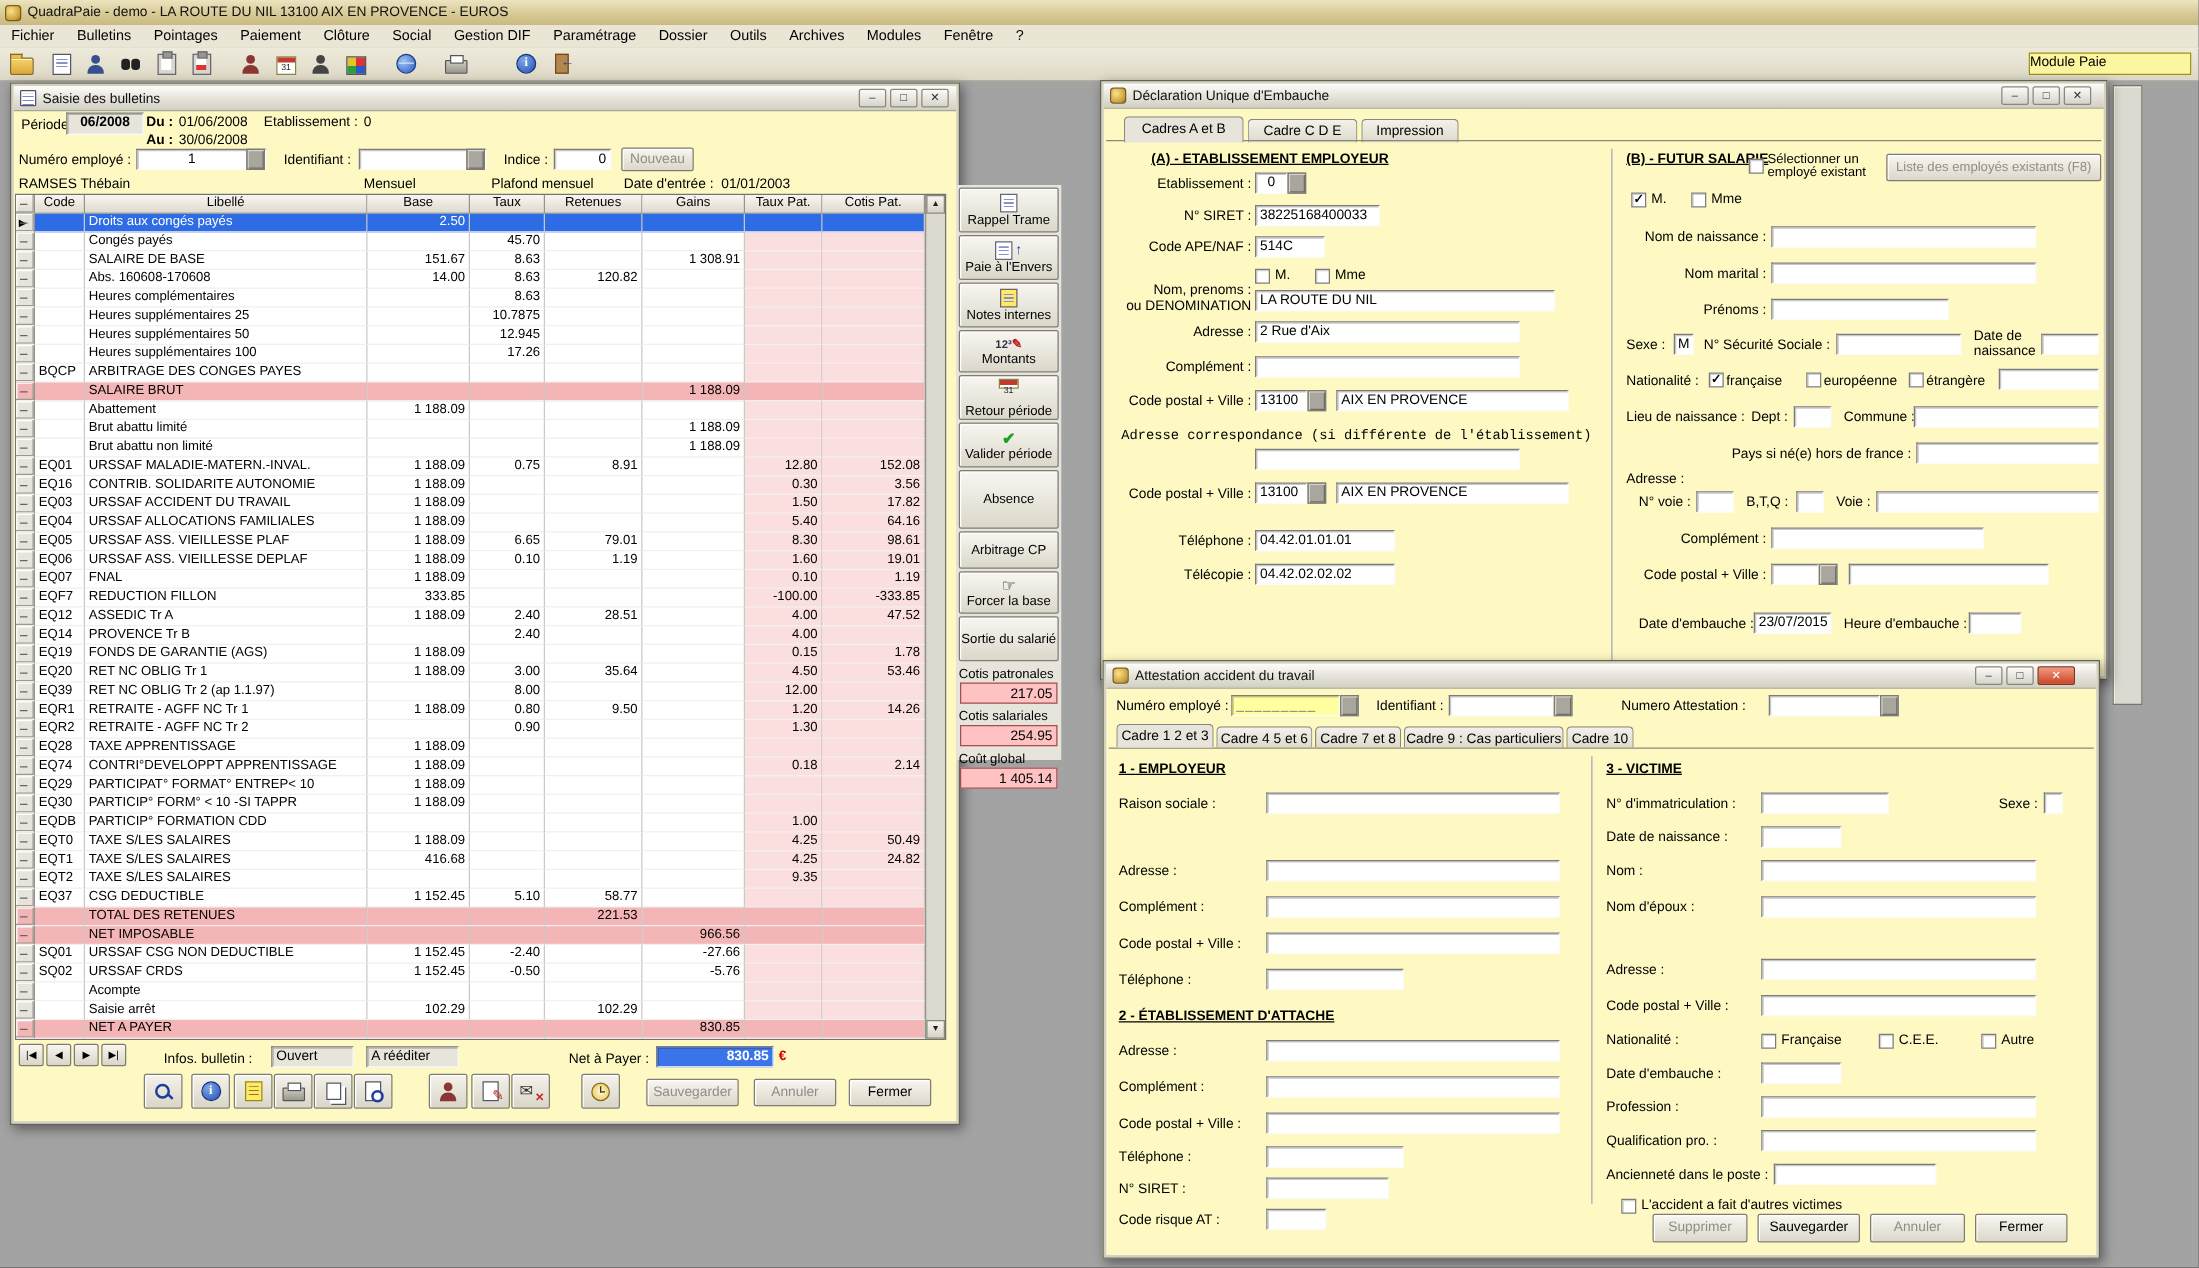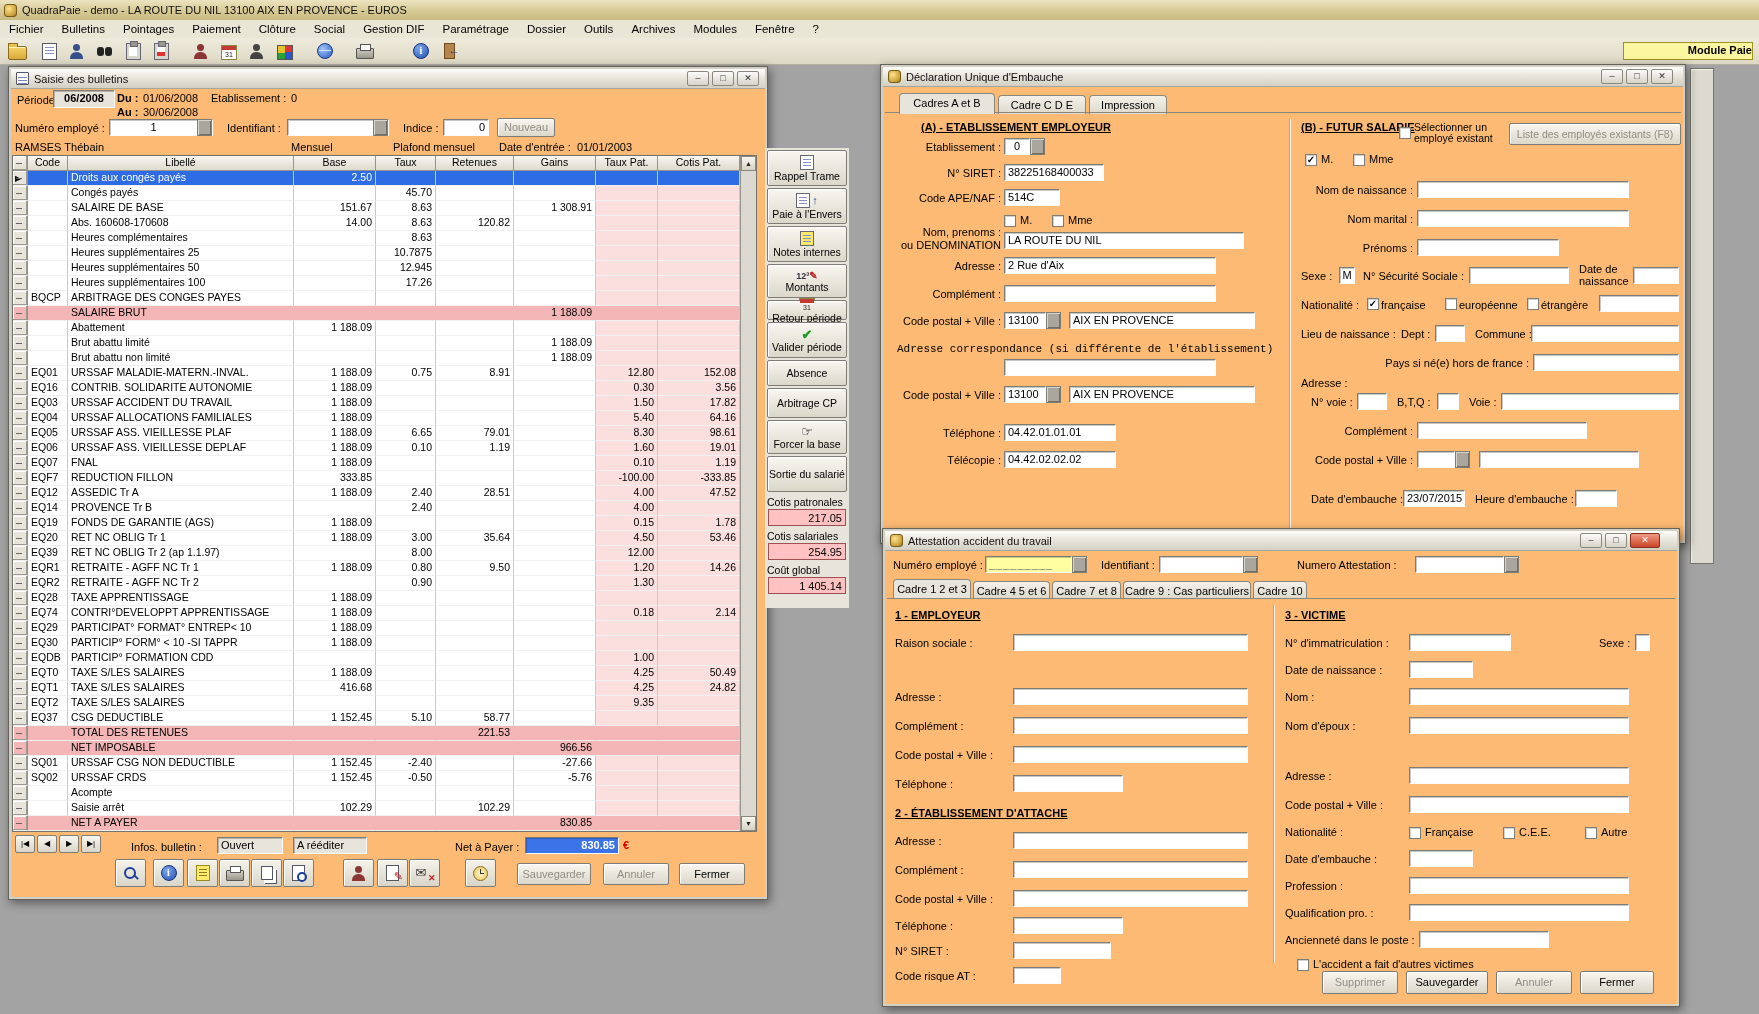--- a/index.html
+++ b/index.html
@@ -19,21 +19,21 @@
   .in.bluefld{background:#3b74e8;color:#fff;font-weight:bold;}
   .dd{position:absolute;width:15px;height:17px;background:#a9a69d;border:1px solid #7e7c74;box-sizing:border-box;
      box-shadow:inset 1px 1px 0 #d8d5cc, inset -1px -1px 0 #6f6d66;}
   .ck{position:absolute;width:12px;height:12px;background:#fff;border:1px solid #7e7c74;box-sizing:border-box;
      box-shadow:inset 1px 1px 0 rgba(0,0,0,.18);font-size:10px;line-height:10px;text-align:center;font-weight:bold;}
   .ck.on::after{content:"✓";}
   .b3{position:absolute;background:linear-gradient(#f8f6f0,#dbd7ca);border:1px solid #7e7c74;border-radius:2px;
      box-shadow:inset 1px 1px 0 #fff;font-size:11px;text-align:center;box-sizing:border-box;color:#000;cursor:default;}
   .b3.dis{color:#908e84;}
   
-  .win{position:absolute;background:#fdba74;border:1px solid #64625a;
+  .win{position:absolute;background:#fef9c3;border:1px solid #64625a;
      box-shadow:2px 3px 9px rgba(0,0,0,.45), inset 0 0 0 2px #d2cfc5;}
   .wtb{position:absolute;left:2px;right:2px;top:2px;height:20px;
      background:linear-gradient(#fdfdfb 0%,#e9e6dd 45%,#d2cfc4 100%);
      border-bottom:1px solid #a8a59a;display:flex;align-items:center;gap:5px;padding-left:5px;box-sizing:border-box;}
   .wt{font-size:11px;color:#101010;}
   .wbtns{position:absolute;top:4px;display:flex;gap:3px;}
   .wb{width:22px;height:15px;background:linear-gradient(#fbfbf9,#d6d3c9);border:1px solid #8a887e;border-radius:2px;
      font-size:9px;line-height:12px;text-align:center;color:#333;box-sizing:border-box;}
   .wb.red{background:linear-gradient(#f09a82,#cc4527);color:#fff;border-color:#86301b;}
   .wico{width:13px;height:13px;border-radius:3px;border:1px solid #7a5c16;box-sizing:border-box;
@@ -43,21 +43,21 @@
   
   #titlebar{position:absolute;left:0;top:0;width:100%;height:20px;
      background:linear-gradient(#ece3c0,#d6c892 60%,#c9ba83);display:flex;align-items:center;gap:5px;padding-left:4px;box-sizing:border-box;}
   #menubar{position:absolute;left:0;top:20px;width:100%;height:18px;background:#eae6d6;border-bottom:1px solid #c9c5b4;
      display:flex;align-items:center;}
   .mi{padding:2px 9px;font-size:11.5px;}
   #toolbar{position:absolute;left:0;top:38px;width:100%;height:26px;background:linear-gradient(#efebdc,#ddd8c5);
      border-bottom:1px solid #b3af9f;display:flex;align-items:center;}
   .tbn{width:24px;height:22px;display:flex;align-items:center;justify-content:center;border:1px solid transparent;border-radius:2px;}
   #modbadge{position:absolute;right:6px;top:42px;width:128px;height:16px;background:#fdf6a0;border:1px solid #9b921f;
-     text-align:right;font-weight:bold;font-size:11px;line-height:15px;}
+     text-align:left;font-weight:normal;font-size:11px;line-height:15px;}
   
   .ic{display:inline-block;width:18px;height:15px;position:relative;}
   .i-folder{width:17px;height:12px;margin-top:3px;background:linear-gradient(#f7d26a,#d9a93a);border:1px solid #8a6a1e;border-radius:1px 2px 2px 2px;box-shadow:inset 0 1px 0 #fff3c0;}
   .i-folder::before{content:"";position:absolute;top:-4px;left:-1px;width:8px;height:3px;background:#e9bf52;border:1px solid #8a6a1e;border-bottom:none;}
   .i-doclines{width:13px;height:15px;background:#fff;border:1px solid #556;}
   .i-doclines::after{content:"";position:absolute;left:2px;right:2px;top:3px;height:9px;
      background:repeating-linear-gradient(to bottom,#8892c8 0 1px,transparent 1px 3px);}
   .i-person::before{content:"";position:absolute;left:5px;top:0;width:7px;height:7px;border-radius:50%;background:#35508c;}
   .i-person::after{content:"";position:absolute;left:2px;top:8px;width:13px;height:7px;border-radius:6px 6px 0 0;background:#35508c;}
   .i-person.p2::before,.i-person.p2::after{background:#8c3535;}
@@ -812,29 +812,29 @@
         <div class="slab">Paie à l'Envers</div>
       </div>
       <div class="sbtn" style="height: 36px;">
         <span class="sic i-pg yel"></span>
         <div class="slab">Notes internes</div>
       </div>
       <div class="sbtn" style="height: 34px;">
         <span class="sic" style="font-size: 9px; font-weight: bold; color: rgb(51, 51, 68);">12³<span style="color: rgb(187, 34, 34); font-size: 10px;">✎</span></span>
         <div class="slab">Montants</div>
       </div>
-      <div class="sbtn" style="height: 20px; gap: 12px;">
+      <div class="sbtn" style="height: 36px; gap: 12px;">
         <span class="sic i-cal" style="position: relative;"></span>
         <div class="slab">Retour période</div>
       </div>
       <div class="sbtn" style="height: 36px;">
         <span class="sic txtic grn">✔</span>
         <div class="slab">Valider période</div>
       </div>
-      <div class="sbtn" style="height: 26px; justify-content: center;">
+      <div class="sbtn" style="height: 47px; justify-content: center;">
         <div class="slab">Absence</div>
       </div>
       <div class="sbtn" style="height: 30px;">
         <div class="slab">Arbitrage CP</div>
       </div>
       <div class="sbtn" style="height: 34px;">
         <span class="sic txtic">☞</span>
         <div class="slab">Forcer la base</div>
       </div>
       <div class="sbtn" style="height: 36px;">

